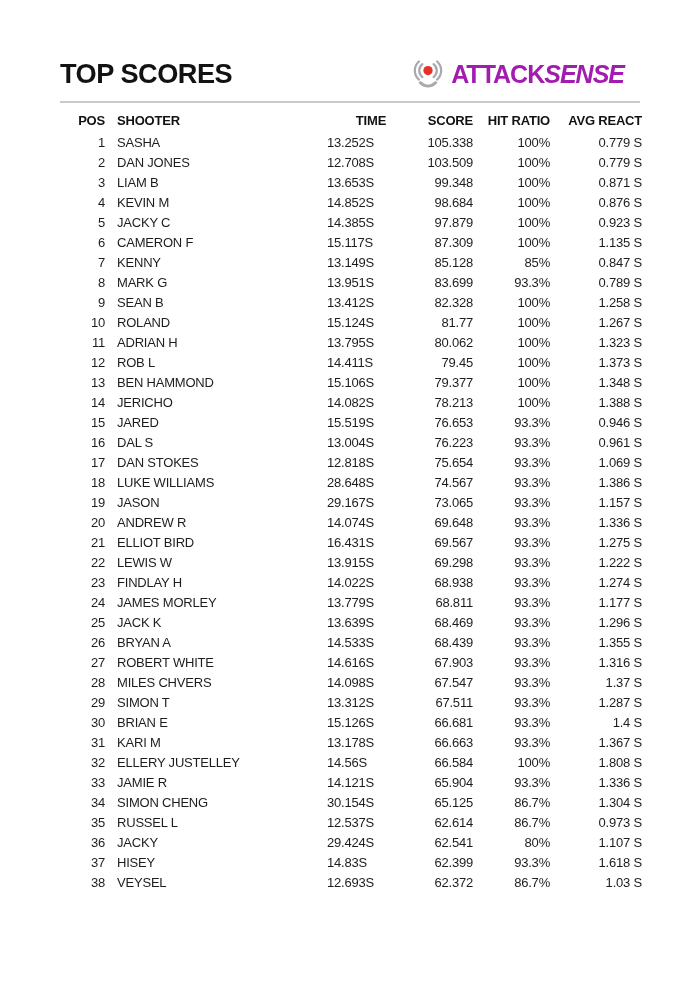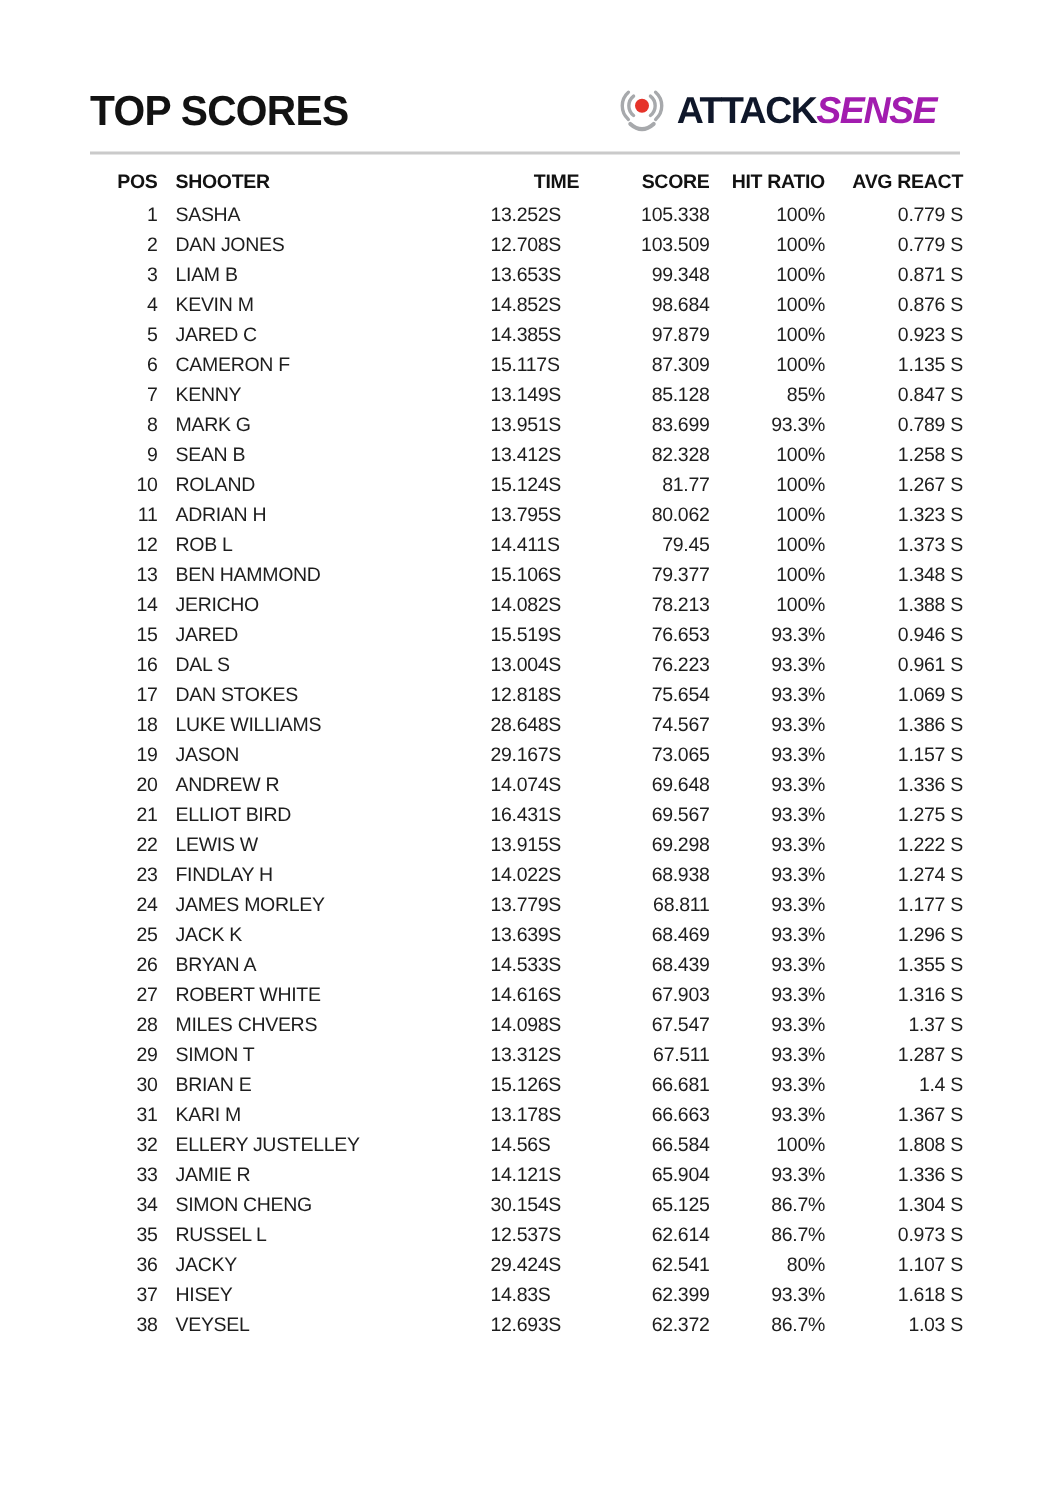--- a/index.html
+++ b/index.html
@@ -26,21 +26,21 @@
     font-weight: bold;
     letter-spacing: -0.5px;
     color: #121212;
     transform: scaleX(0.97);
     transform-origin: left center;
     white-space: nowrap;
   }
   .logo { display: flex; align-items: center; gap: 4px; }
   .logo-icon { width: 38px; height: 36px; display: block; }
   .brand { font-size: 25px; font-weight: bold; letter-spacing: -1px; white-space: nowrap; }
-  .brand-gray { color: #0f172a; }
+  .brand-gray { color: #a21caf; }
   .brand-red { color: #a21caf; font-style: italic; }
   .rule {
     position: absolute;
     top: 101px; left: 60px; right: 60px;
     height: 2px;
     background: #cacaca;
   }
   .content { position: absolute; top: 108px; left: 60px; width: 570px; }
   table.scores {
     width: 570px;
@@ -140,21 +140,21 @@
       <td class="c-pos">4</td>
       <td class="c-shooter">KEVIN M</td>
       <td class="c-time">14.852S</td>
       <td class="c-score">98.684</td>
       <td class="c-hit">100%</td>
       <td class="c-react">0.876 S</td>
     </tr>
 
     <tr>
       <td class="c-pos">5</td>
-      <td class="c-shooter">JARED C</td>
+      <td class="c-shooter">JACKY C</td>
       <td class="c-time">14.385S</td>
       <td class="c-score">97.879</td>
       <td class="c-hit">100%</td>
       <td class="c-react">0.923 S</td>
     </tr>
 
     <tr>
       <td class="c-pos">6</td>
       <td class="c-shooter">CAMERON F</td>
       <td class="c-time">15.117S</td>

